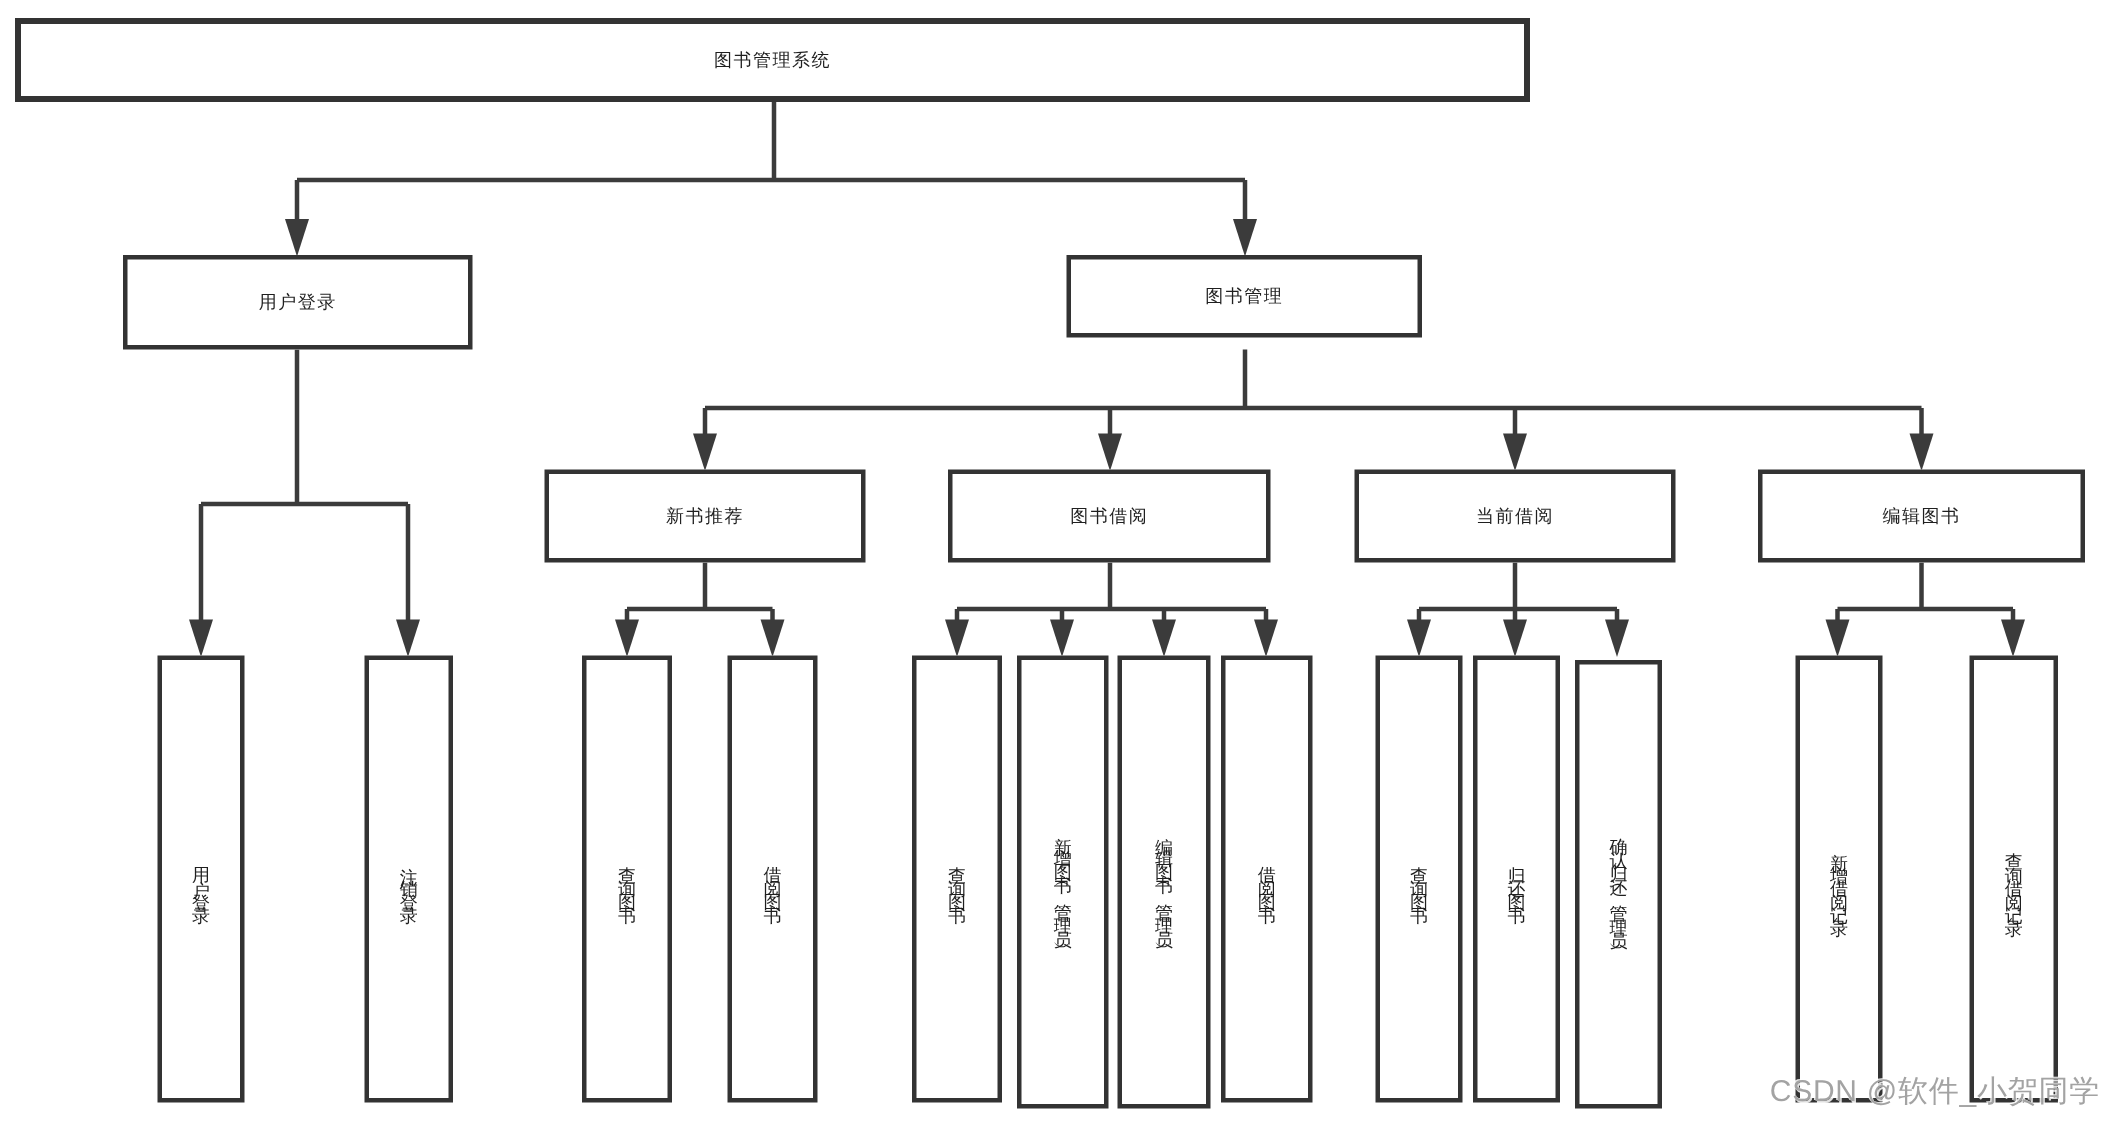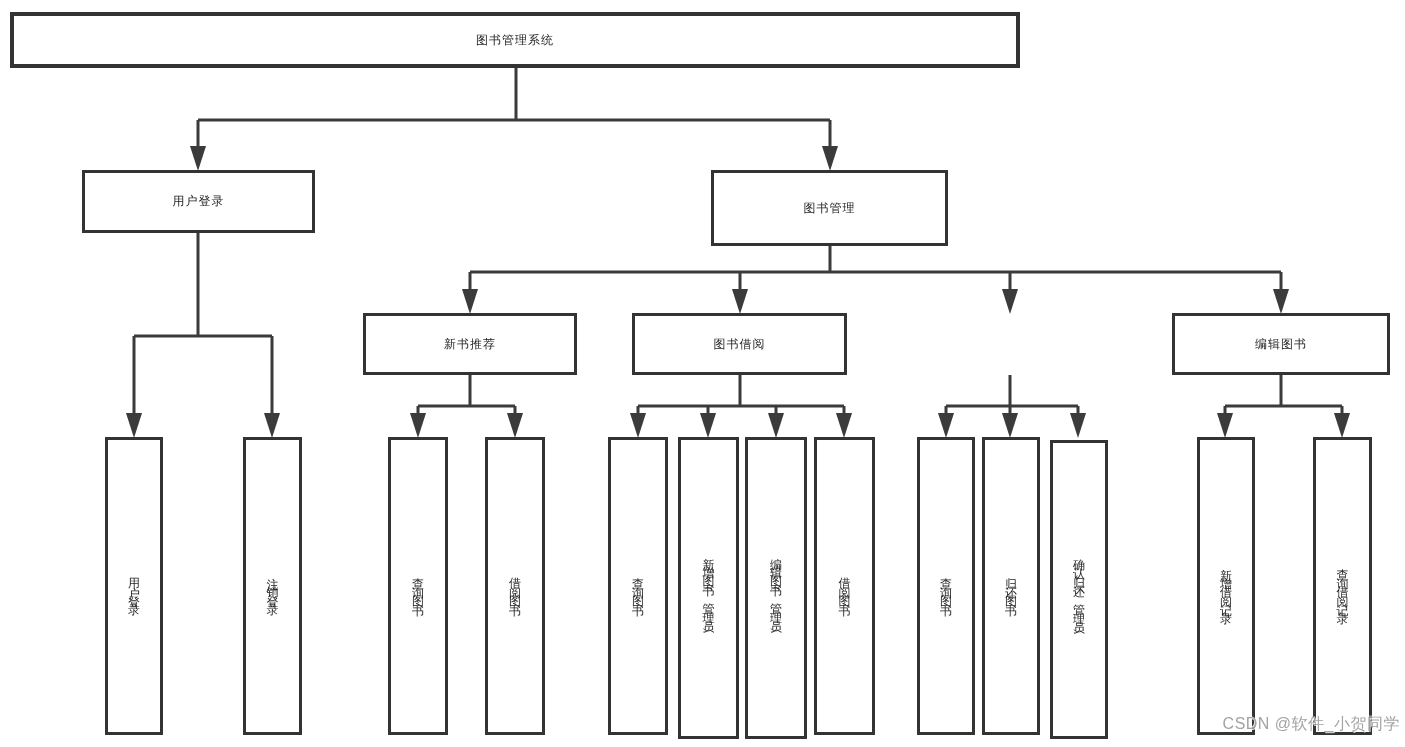--- a/index.html
+++ b/index.html
@@ -46,21 +46,21 @@
     text-orientation: mixed;
     letter-spacing: 9px;
     line-height: 1;
   }
   .watermark {
     position: absolute;
     left: 1150px;
     top: 714px;
     width: 250px;
     text-align: right;
-    font-size: 16px;
+    font-size: 20px;
     color: #a3a3a3;
     letter-spacing: 0.5px;
     z-index: 3;
     text-shadow: 1px 1px 0 rgba(255,255,255,.85), -1px -1px 0 rgba(255,255,255,.85);
     white-space: nowrap;
   }
 </style>
 </head>
 <body>
 
@@ -99,29 +99,32 @@
     </g>
   </svg>
 
   <div class="node root" style="left:10px; top:12px; width:1010px; height:56px;">
     <span>图书管理系统</span>
   </div>
 
   <div class="node" style="left:82px; top:170px; width:233px; height:63px;">
     <span>用户登录</span>
   </div>
-  <div class="node" style="left:711px; top:170px; width:237px; height:76px;">
+  <div class="node" style="left:711px; top:170px; width:237px; height:55px;">
     <span>图书管理</span>
   </div>
 
   <div class="node" style="left:363px; top:313px; width:214px; height:62px;justify-content:center;">
     <span>新书推荐</span>
   </div>
   <div class="node" style="left:632px; top:313px; width:215px; height:62px;">
     <span>图书借阅</span>
+  </div>
+  <div class="node" style="left:903px; top:313px; width:214px; height:62px;">
+    <span>当前借阅</span>
   </div>
   <div class="node" style="left:1172px; top:313px; width:218px; height:62px;">
     <span>编辑图书</span>
   </div>
 
   <div class="node v" style="left:105px; top:437px; width:58px; height:298px;">
     <span>用户登录</span>
   </div>
   <div class="node v" style="left:243px; top:437px; width:59px; height:298px;">
     <span>注销登录</span>

